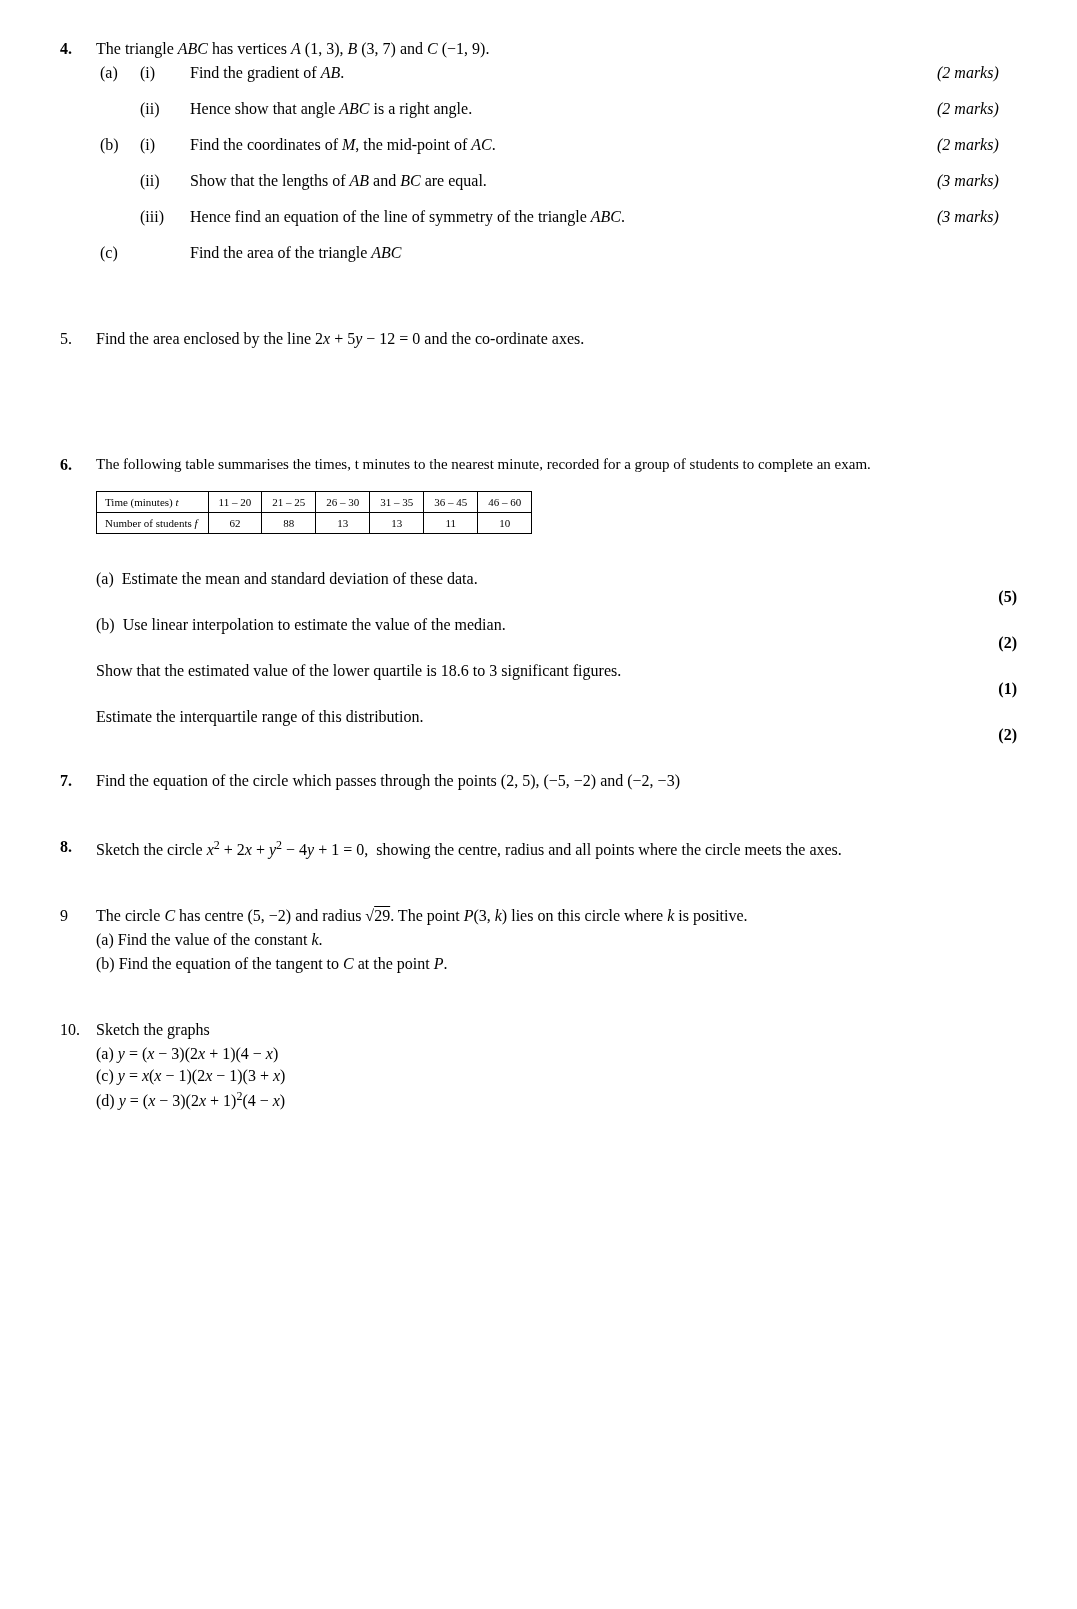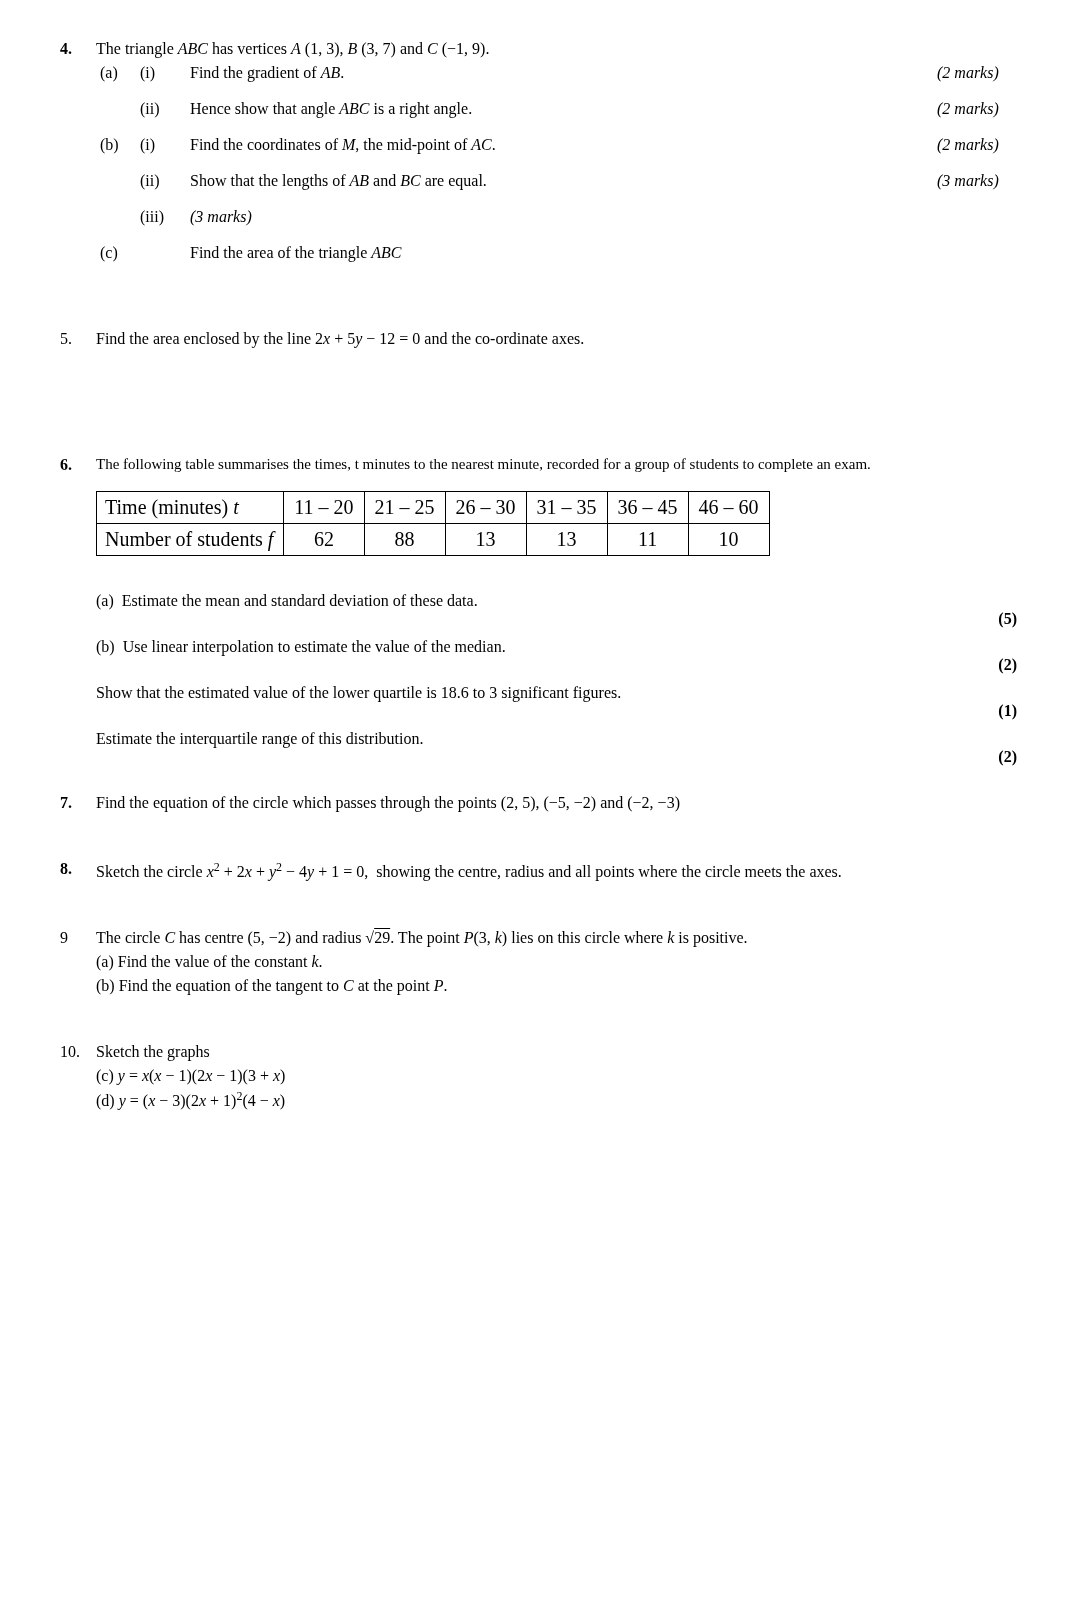--- a/index.html
+++ b/index.html
@@ -59,21 +59,21 @@
     }
     .sub-question-marks {
       display: flex;
       width: 100%;
       justify-content: space-between;
       align-items: flex-start;
     }
     table.freq-table {
       border-collapse: collapse;
       margin: 10px 0 16px 0;
-      font-size: 20px;
+      font-size: 11px;
     }
     table.freq-table td, table.freq-table th {
       border: 1px solid #000;
       padding: 4px 10px;
       text-align: center;
     }
     table.freq-table td:first-child, table.freq-table th:first-child {
       text-align: left;
       padding-left: 8px;
     }
@@ -137,20 +137,21 @@
   <div class="sub-question indent-a">
     <span class="q-label"></span>
     <span class="q-sub-label">(ii)</span>
     <span class="q-text">Show that the lengths of <em>AB</em> and <em>BC</em> are equal.</span>
     <span class="marks">(3 marks)</span>
   </div>
 
   <div class="sub-question indent-a">
     <span class="q-label"></span>
     <span class="q-sub-label">(iii)</span>
+    <span class="q-text">Hence find an equation of the line of symmetry of the triangle <em>ABC</em>.</span>
     <span class="marks">(3 marks)</span>
   </div>
 
   <div class="sub-question indent-a">
     <span class="q-label">(c)</span>
     <span class="q-sub-label"></span>
     <span class="q-text">Find the area of the triangle <em>ABC</em></span>
   </div>
 </div>
 
@@ -275,16 +276,17 @@
 </div>
 
 <div class="spacer"></div>
 
 <div class="question-block q10-block">
   <div class="question-line">
     <span class="q-number-normal" style="min-width:36px;">10.</span>
     <span class="q-text">Sketch the graphs</span>
   </div>
   <div style="margin-left:36px;">
+    <p>(a) <em>y</em> = (<em>x</em> − 3)(2<em>x</em> + 1)(4 − <em>x</em>)</p>
     <p>(c) <em>y</em> = <em>x</em>(<em>x</em> − 1)(2<em>x</em> − 1)(3 + <em>x</em>)</p>
     <p>(d) <em>y</em> = (<em>x</em> − 3)(2<em>x</em> + 1)<sup>2</sup>(4 − <em>x</em>)</p>
   </div>
 </div>
 
 </body></html>

